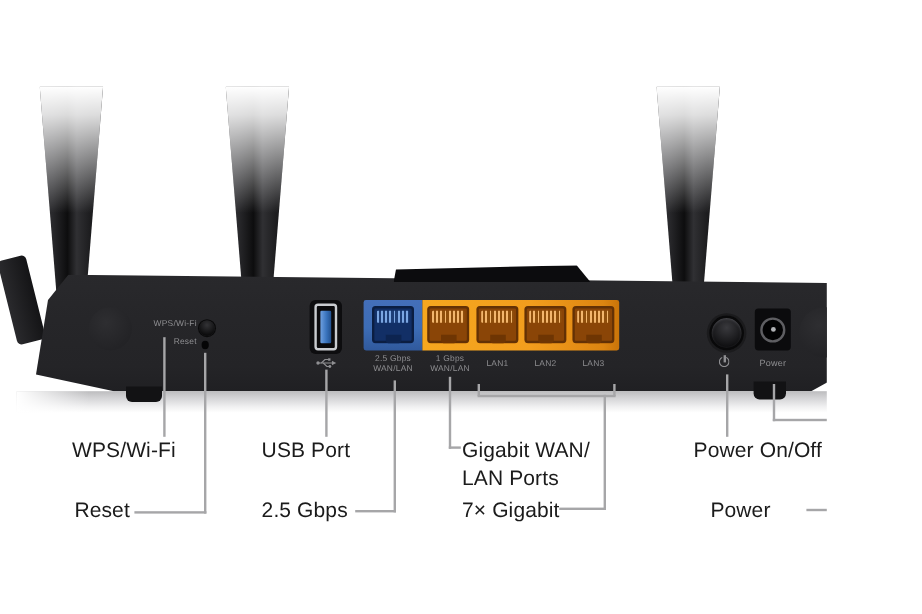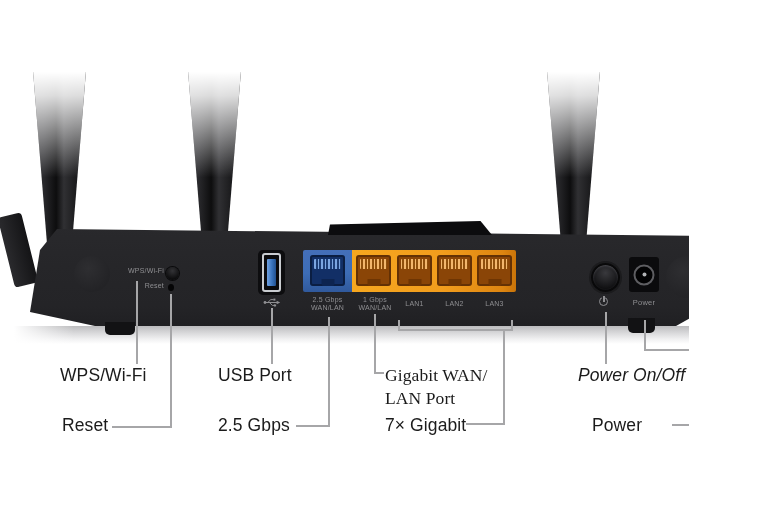--- a/index.html
+++ b/index.html
@@ -187,25 +187,25 @@
   <div class="ln v" style="left:503px;top:329px;height:96px;"></div>
   <div class="ln h" style="left:466px;top:423px;width:39px;"></div>
   <div class="ln v" style="left:605px;top:312px;height:52px;"></div>
   <div class="ln v" style="left:644px;top:320px;height:31px;"></div>
   <div class="ln h" style="left:644px;top:349px;width:76px;"></div>
   <div class="ln v" style="left:718px;top:349px;height:77px;"></div>
   <div class="ln h" style="left:672px;top:424px;width:48px;"></div>
 
   <div class="callout" style="left:60px;top:364px;">WPS/Wi-Fi</div>
   <div class="callout" style="left:218px;top:364px;text-align:right;">USB Port</div>
-  <div class="callout" style="left:385px;top:364px;font-family:Liberation Serif, serif;">
+  <div class="callout" style="left:385px;top:364px;">
     <div>Gigabit WAN/</div>
-    <div>LAN Port</div>
-  </div>
-  <div class="callout" style="left:578px;top:364px;font-style:italic;">Power On/Off</div>
+    <div>LAN Ports</div>
+  </div>
+  <div class="callout" style="left:578px;top:364px;">Power On/Off</div>
   <div class="callout" style="left:62px;top:414px;">Reset</div>
   <div class="callout" style="left:218px;top:414px;">
     <div>2.5 Gbps</div>
   </div>
   <div class="callout" style="left:385px;top:414px;">
     <div>7× Gigabit</div>
   </div>
   <div class="callout" style="left:592px;top:414px;">Power</div>
 
 </div>

